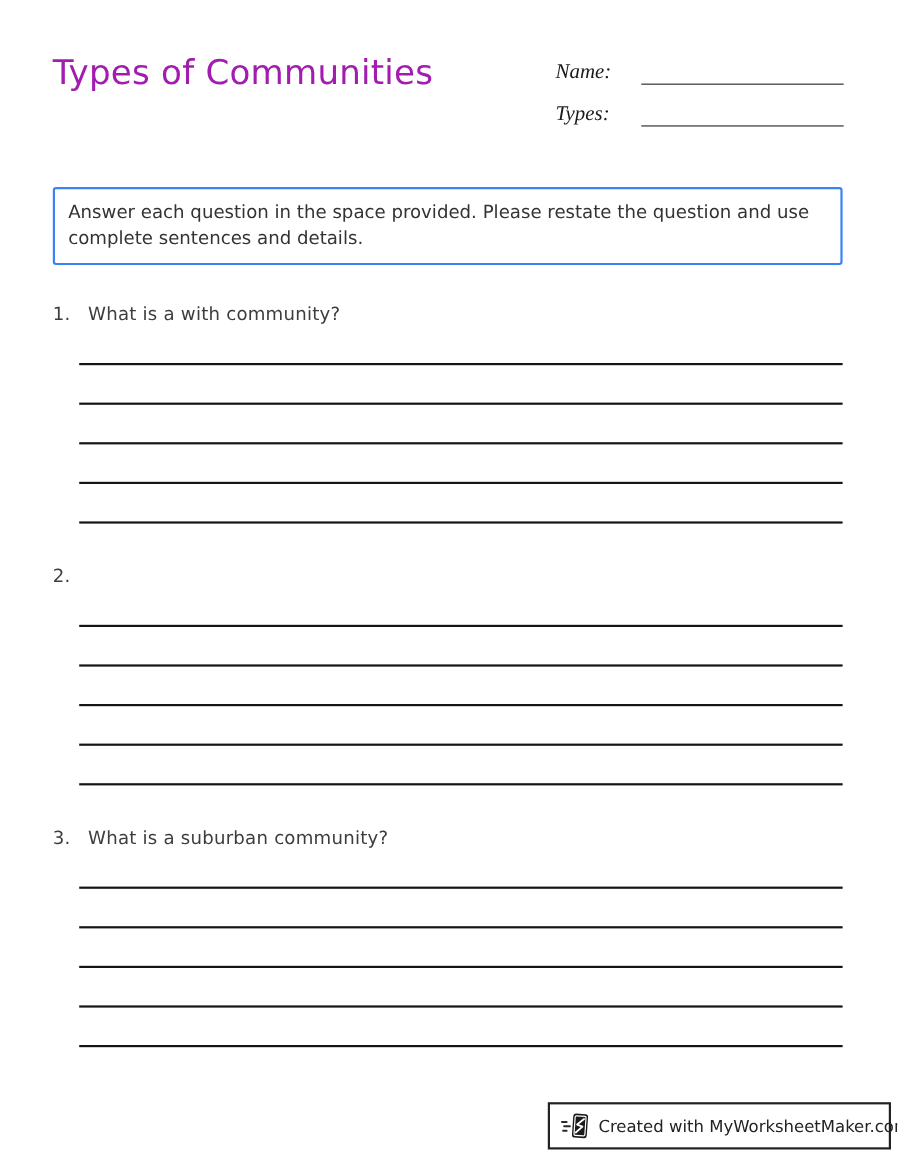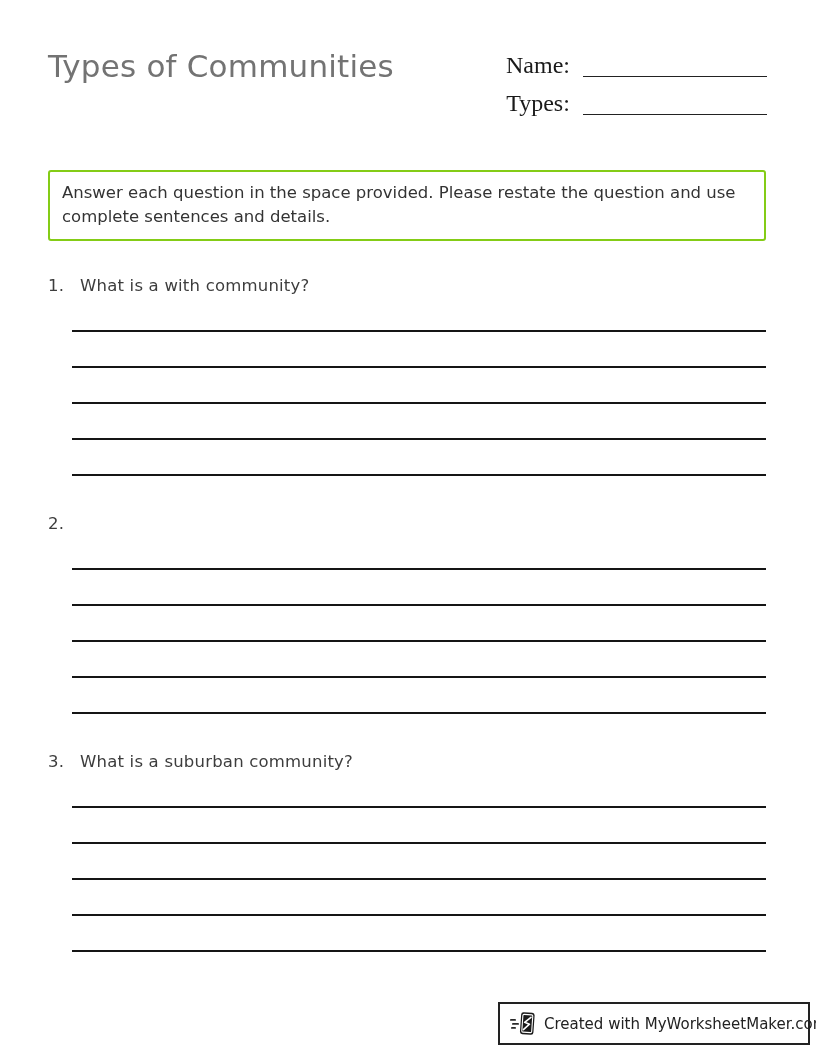--- a/index.html
+++ b/index.html
@@ -12,59 +12,60 @@
     overflow: hidden;
   }
 
   
   .title {
     position: absolute;
     left: 48px;
     top: 48px;
     font-size: 31px;
     font-weight: 400;
-    color: #737373;
+    color: #a21caf;
     line-height: 37px;
     letter-spacing: 0.2px;
   }
   .name-date {
     position: absolute;
     left: 505px;
     top: 50px;
     width: 262px;
   }
   .nd-row {
     display: flex;
     align-items: flex-end;
     height: 27px;
     margin-bottom: 11px;
   }
   .nd-label {
     flex: 0 0 66px;
-    text-align: center;
+    text-align: left;
     font-family: "Liberation Serif", "DejaVu Serif", serif;
-    font-size: 24px;
+    font-size: 19px;
     color: #1a1a1a;
     line-height: 23px;
+    font-style: italic;
   }
   .nd-line {
     flex: 1;
     margin-left: 12px;
     border-bottom: 1.5px solid #222222;
     height: 24px;
   }
 
   
   .instruction-box {
     position: absolute;
     left: 48px;
     top: 170px;
     width: 718px;
     box-sizing: border-box;
-    border: 2px solid #84cc16;
+    border: 2px solid #3b82f6;
     border-radius: 3px;
     padding: 9px 12px 10px 12px;
     font-size: 16.5px;
     line-height: 24px;
     color: #333333;
   }
 
   
   .questions {
     position: absolute;

